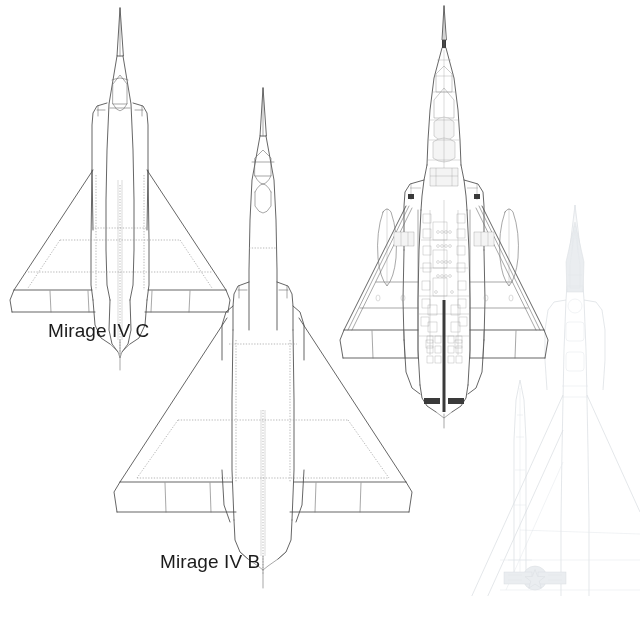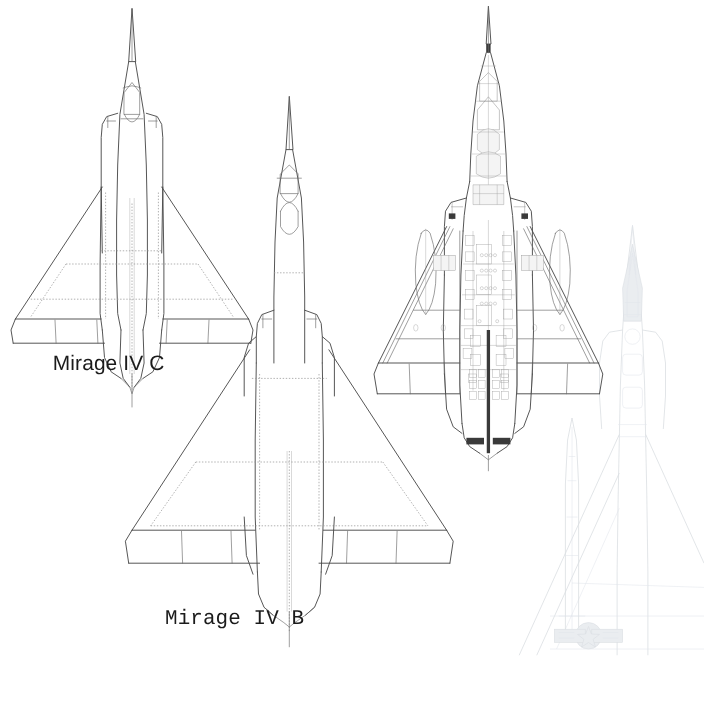--- a/index.html
+++ b/index.html
@@ -83,21 +83,21 @@
   }
   .caption {
     position: absolute;
     font-family: "Liberation Sans", sans-serif;
     font-size: 19px;
     color: #1b1b1b;
     white-space: nowrap;
     letter-spacing: 0.1px;
   }
   #caption-c { left: 48px;  top: 320px; }
-  #caption-b { left: 150px; top: 551px; font-family: Liberation Mono, monospace; }
+  #caption-b { left: 160px; top: 551px; }
   #caption-a { left: 382px; top: 412px; }
 </style>
 </head>
 <body>
 
 <div id="diagram-root">
 
   <svg id="diagram-svg" viewBox="0 0 640 640" xmlns="http://www.w3.org/2000/svg">
 
     <g>

